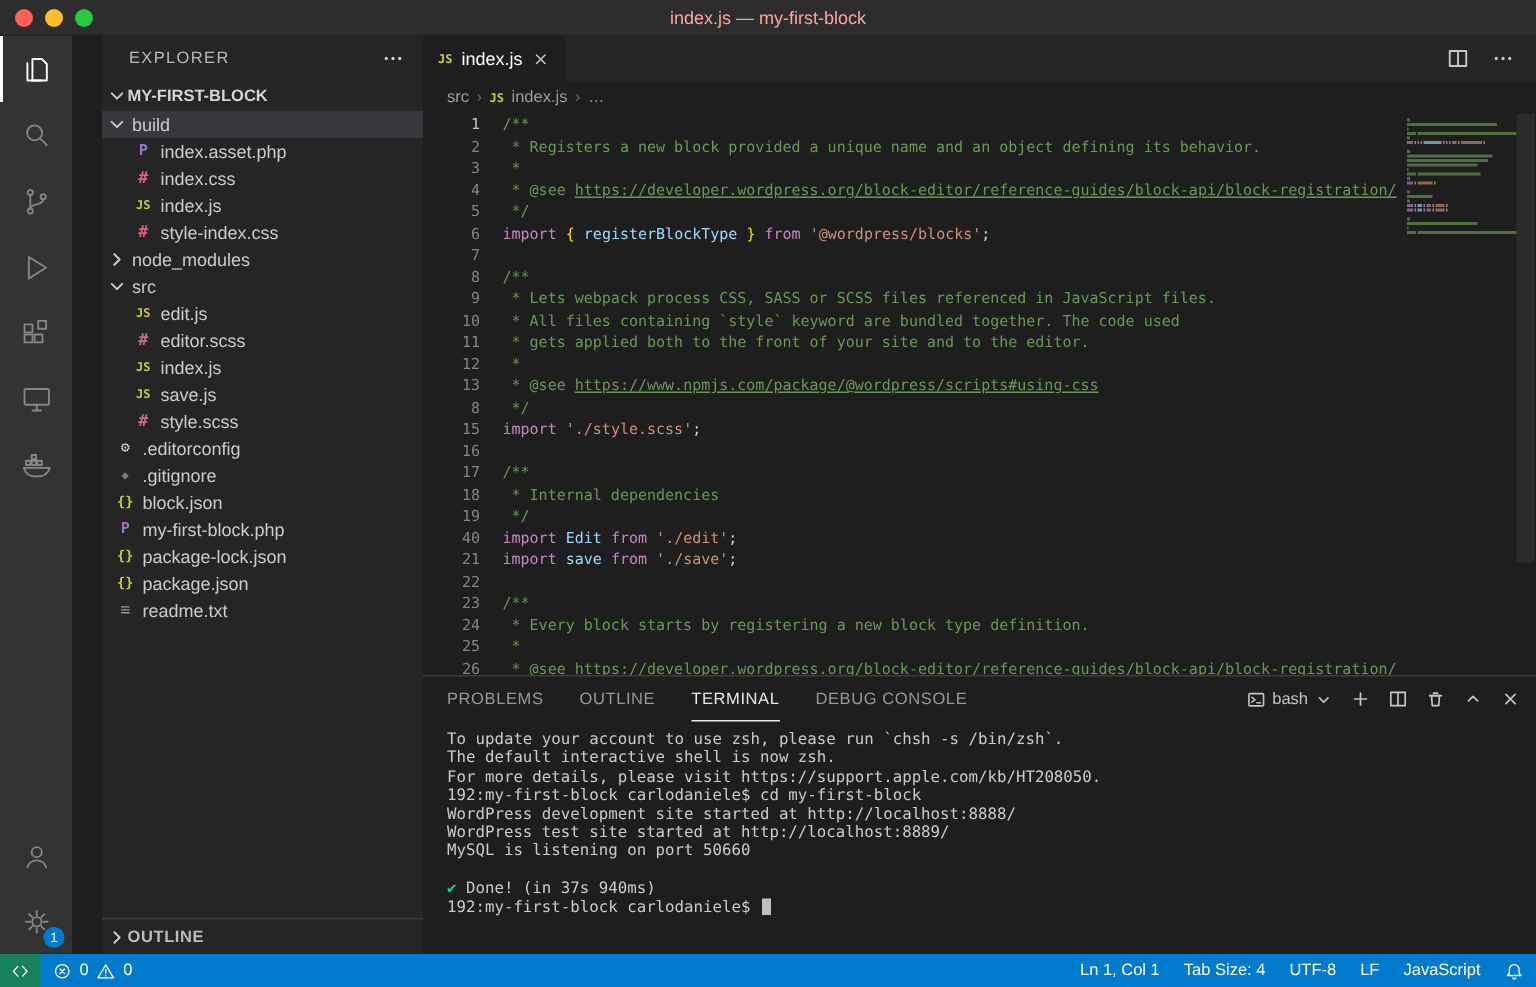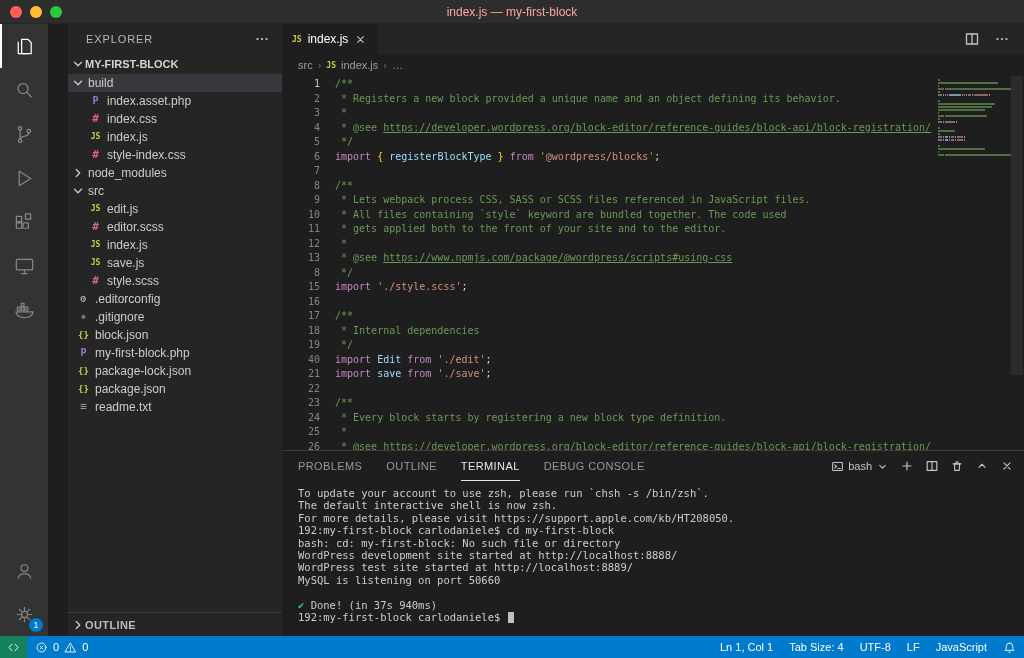--- a/index.html
+++ b/index.html
@@ -588,21 +588,20 @@
             <svg viewBox="0 0 16 16">
                 <path d="M4.5 4.5l7 7M11.5 4.5l-7 7"></path>
               </svg>
           </div>
         </div>
         <div class="terminal">
             <div class="t-line"><span>To update your account to use zsh, please run `chsh -s /bin/zsh`.</span></div>
             <div class="t-line"><span>The default interactive shell is now zsh.</span></div>
             <div class="t-line"><span>For more details, please visit https://support.apple.com/kb/HT208050.</span></div>
             <div class="t-line"><span>192:my-first-block carlodaniele$ cd my-first-block</span></div>
-            <div class="t-line"><span>bash: cd: my-first-block: No such file or directory</span></div>
             <div class="t-line"><span>WordPress development site started at http://localhost:8888/</span></div>
             <div class="t-line"><span>WordPress test site started at http://localhost:8889/</span></div>
             <div class="t-line"><span>MySQL is listening on port 50660</span></div>
             <div class="t-line"><span></span></div>
             <div class="t-line"><span class="t-green">✔</span><span> Done! (in 37s 940ms)</span></div>
             <div class="t-line"><span>192:my-first-block carlodaniele$ </span><span class="t-cursor"></span></div>
           </div>
       </div>
 
     </section>

